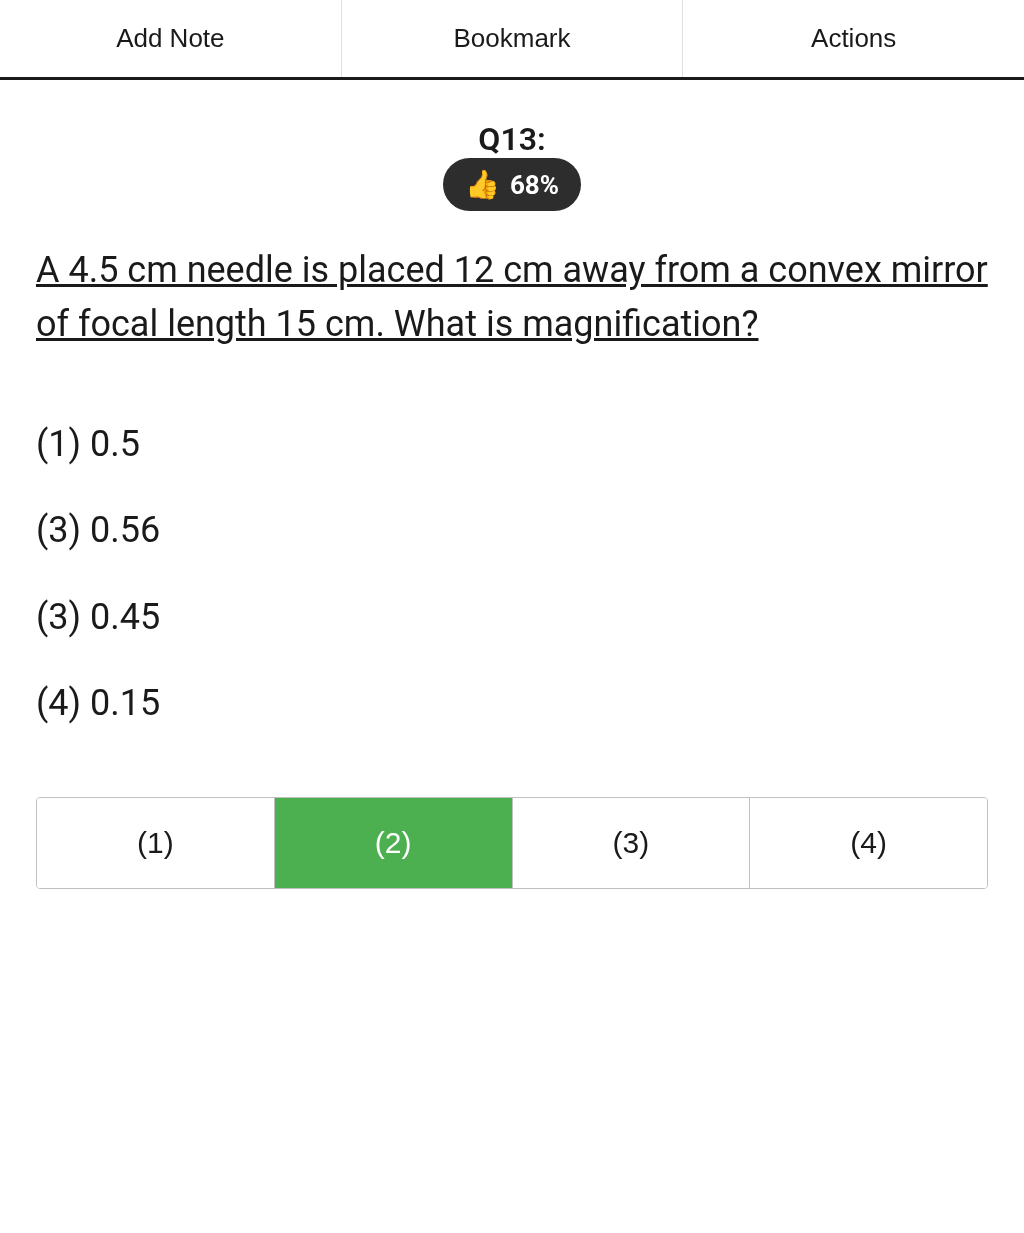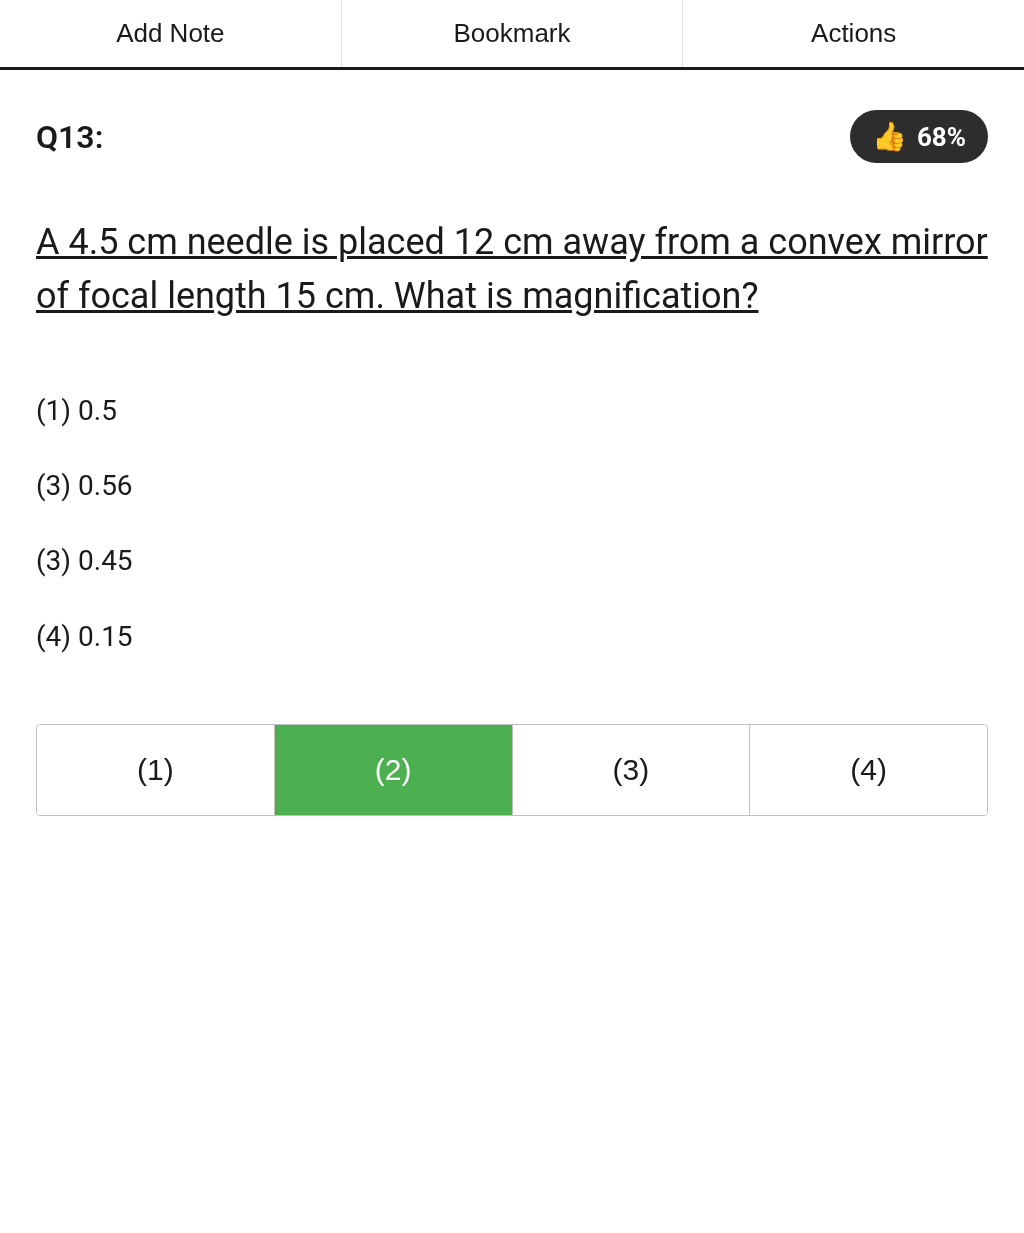--- a/index.html
+++ b/index.html
@@ -15,21 +15,21 @@
       font-family: -apple-system, BlinkMacSystemFont, 'Segoe UI', Roboto, sans-serif;
       color: #1a1a1a;
     }
 
     
     .toolbar {
       display: flex;
       align-items: stretch;
       border-bottom: 3px solid #1a1a1a;
       background: #0f172a;
-      height: 70px;
+      height: 80px;
     }
 
     .toolbar-btn {
       flex: 1;
       display: flex;
       align-items: center;
       justify-content: center;
       font-size: 26px;
       font-weight: 500;
       color: #1a1a1a;
@@ -47,22 +47,23 @@
 
     
     .main-content {
       padding: 40px 36px 30px 36px;
     }
 
     
     .question-header {
       display: flex;
       align-items: center;
-      justify-content: space-between;
-      margin-bottom: 52px;
+      justify-content: flex-start;
+      margin-bottom: 32px;
+      flex-direction: column;
     }
 
     .question-number {
       font-size: 32px;
       font-weight: 600;
       color: #1a1a1a;
     }
 
     .approval-badge {
       display: flex;
@@ -90,21 +91,21 @@
       text-decoration: underline;
     }
 
     
     .options-list {
       list-style: none;
       margin-bottom: 50px;
     }
 
     .option-item {
-      font-size: 28px;
+      font-size: 36px;
       font-weight: 400;
       color: #1a1a1a;
       padding: 18px 0;
       line-height: 1.4;
     }
 
     
     .answer-buttons {
       display: flex;
       border: 1.5px solid #c0c0c0;

